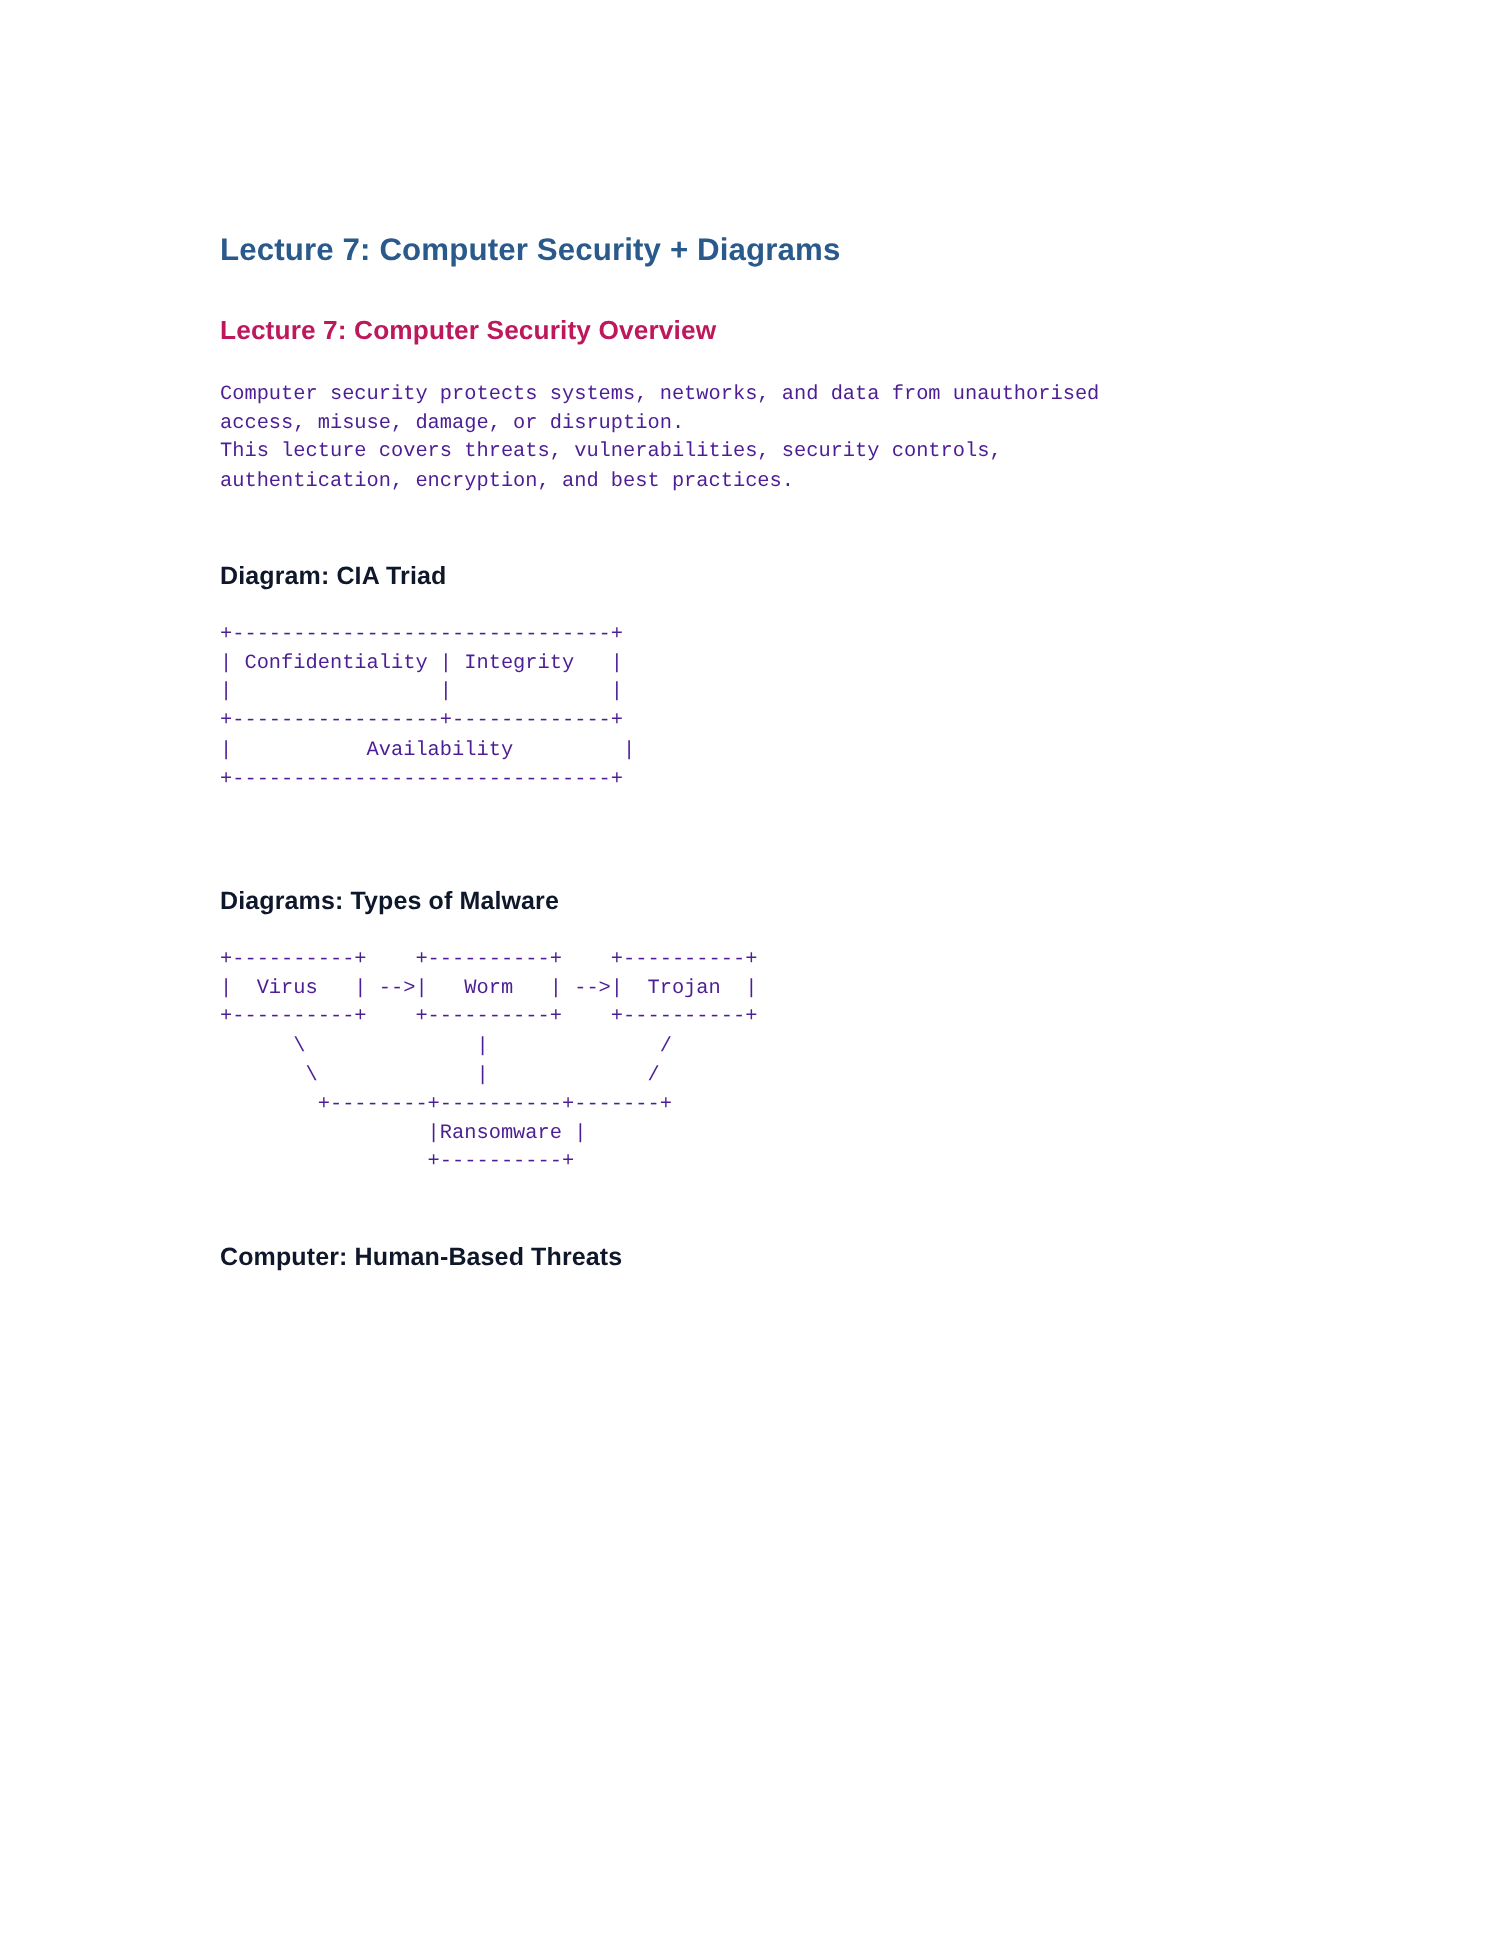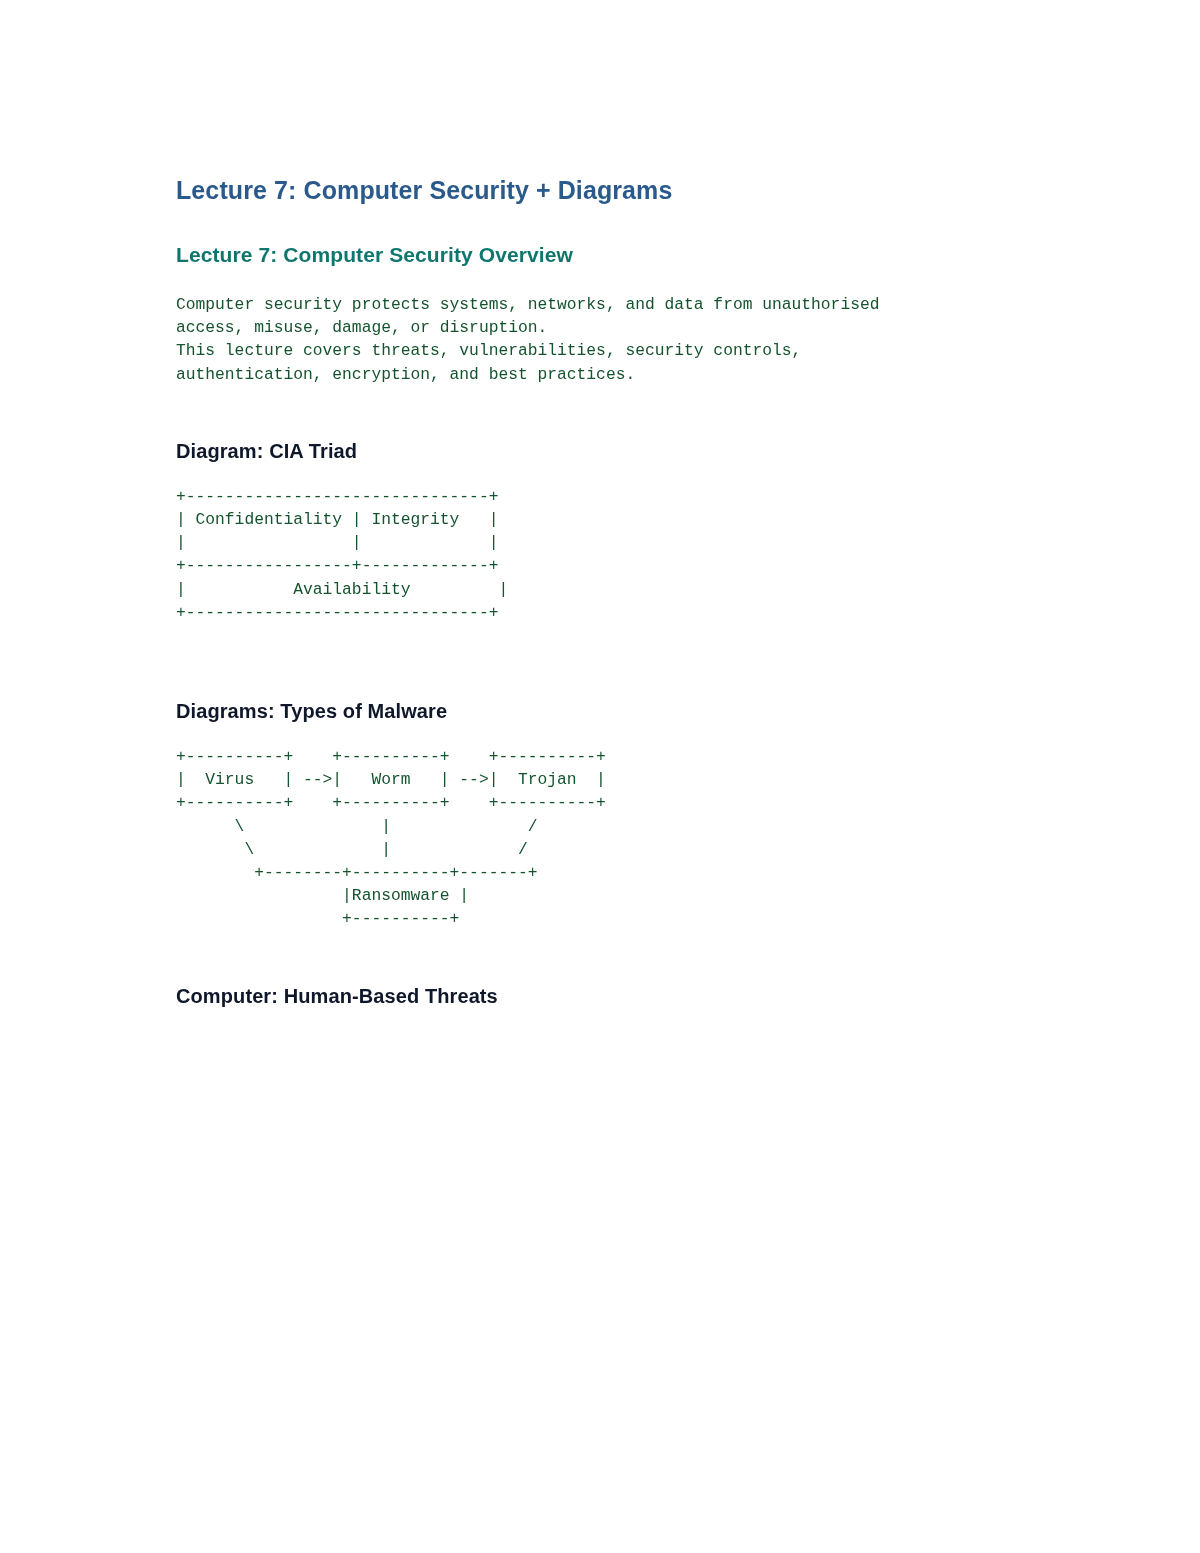--- a/index.html
+++ b/index.html
@@ -16,56 +16,56 @@
     position: relative;
     width: 1200px;
     height: 1553px;
     background: #ffffff;
     box-sizing: border-box;
     overflow: hidden;
   }
   .content {
     position: absolute;
     left: 176px;
-    top: 176px;
+    top: 186px;
     width: 850px;
   }
   h1.doc-title {
     font-family: "Liberation Sans", sans-serif;
     font-size: 25px;
     font-weight: bold;
     color: #2A5A8C;
     letter-spacing: 0.1px;
     margin: 0 0 38px 0;
     line-height: 1.15;
   }
   h2.section-heading {
     font-family: "Liberation Sans", sans-serif;
     font-size: 21px;
     font-weight: bold;
-    color: #0f766e;
+    color: #be185d;
     letter-spacing: 0.1px;
     margin: 0 0 26px 0;
     line-height: 1.15;
   }
   h2.diagram-heading {
     font-family: "Liberation Sans", sans-serif;
     font-size: 20px;
     font-weight: bold;
     color: #0f172a;
     letter-spacing: 0.1px;
     margin: 0 0 22px 0;
     line-height: 1.15;
   }
   p.body-text,
   pre.ascii-art {
     font-family: "Liberation Mono", "DejaVu Sans Mono", monospace;
     font-size: 16.3px;
     line-height: 23.2px;
-    color: #14532d;
+    color: #4c1d95;
     margin: 0;
     white-space: pre;
     letter-spacing: 0px;
   }
   .block-gap-lg { height: 54px; }
   .block-gap-sm { height: 22px; }
   .intro-para { margin-bottom: 0; }
 </style>
 </head>
 <body>

